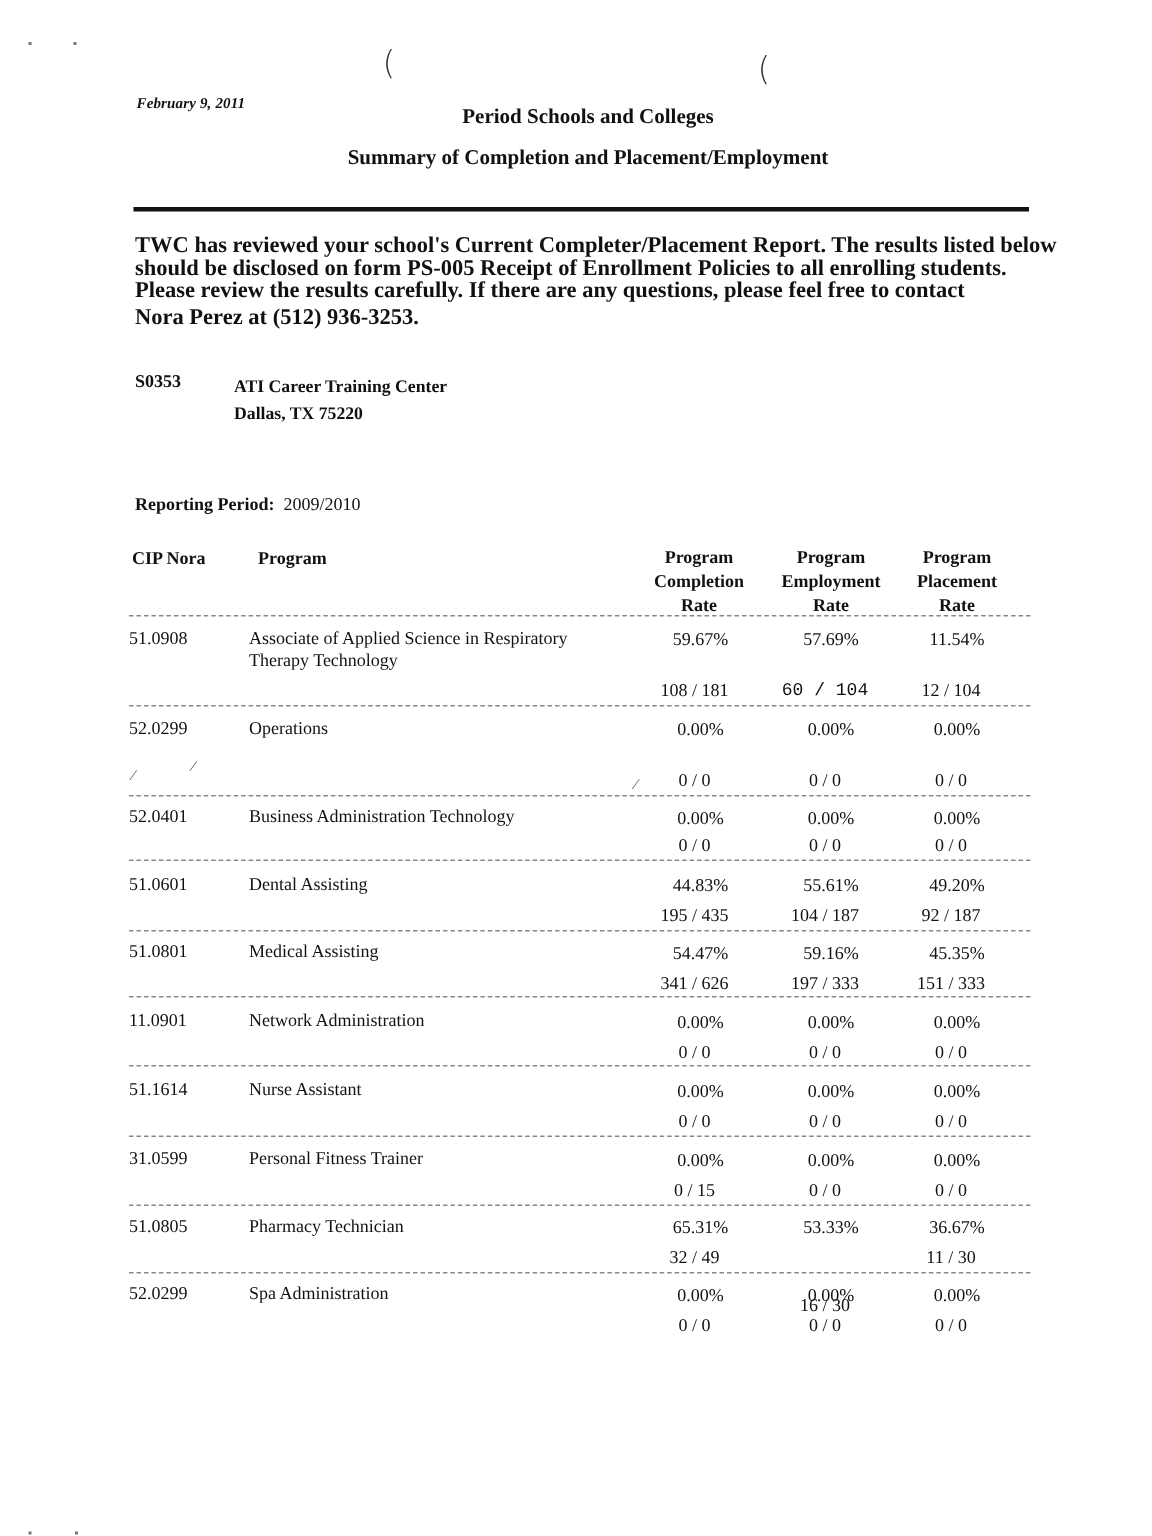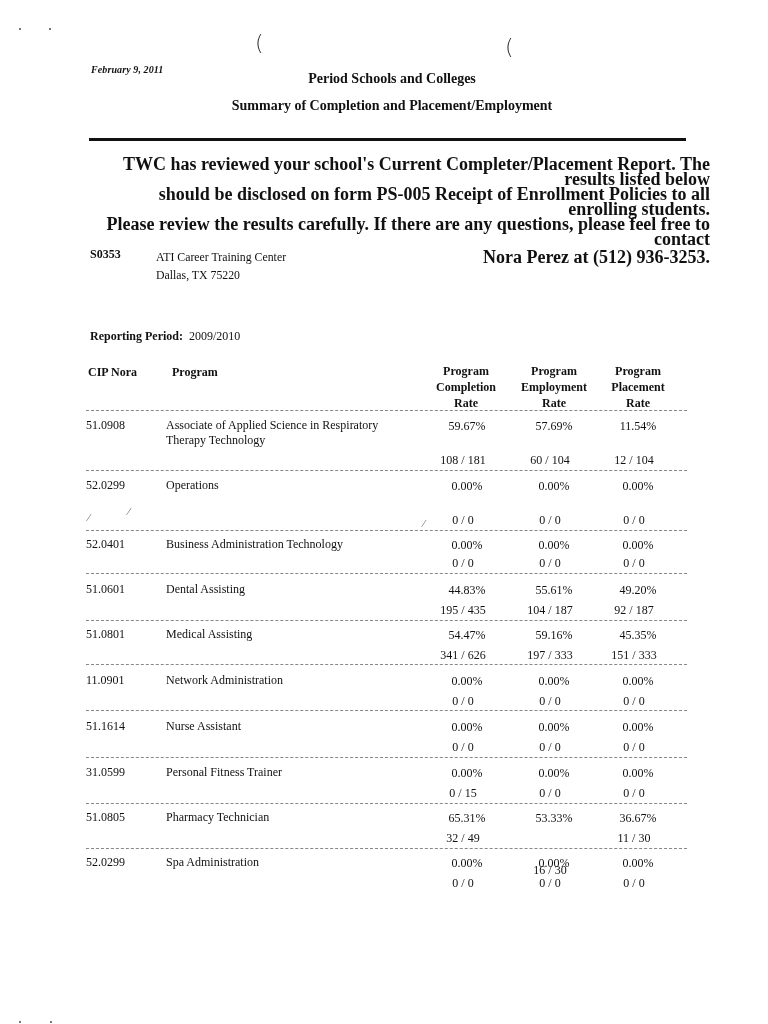--- a/index.html
+++ b/index.html
@@ -5,24 +5,24 @@
     html, body { margin: 0; padding: 0; }
     body {
       width: 768px; height: 1024px; background: #ffffff; position: relative;
       overflow: hidden; font-family: "Liberation Serif", serif; color: #111;
     }
     .abs { position: absolute; }
     .date { left: 91px; top: 64px; font-size: 10px; font-style: italic; font-weight: bold; letter-spacing: 0.1px; }
     .title1 { left: 0; width: 768px; top: 71px; text-align: center; font-size: 14px; font-weight: bold; padding-left: 16px; box-sizing: border-box; }
     .title2 { left: 0; width: 768px; top: 98px; text-align: center; font-size: 14px; font-weight: bold; padding-left: 16px; box-sizing: border-box; }
     .hrule { left: 89px; top: 138px; width: 597px; height: 3px; background: #111; }
-    .intro { left: 90px; top: 157px; width: 620px; font-size: 18px; font-weight: bold; line-height: 15px; text-align: right; }
+    .intro { left: 90px; top: 157px; width: 620px; font-size: 15px; font-weight: bold; line-height: 15px; }
     .intro .last { margin-top: 3px; display: block; }
     .school-id { left: 90px; top: 247px; font-size: 12px; font-weight: bold; }
-    .school-block { left: 156px; top: 248px; font-size: 11.8px; font-weight: normal; line-height: 18px; }
+    .school-block { left: 156px; top: 248px; font-size: 11.8px; font-weight: bold; line-height: 18px; }
     .period { left: 90px; top: 329px; font-size: 12px; }
     .period b { font-weight: bold; }
     .hdr { font-size: 12px; font-weight: bold; }
     .hdr-cip { left: 88px; top: 365px; }
     .hdr-prog { left: 172px; top: 365px; }
     .hdr-col { top: 363px; width: 90px; text-align: center; line-height: 16px; }
     .dash { height: 0; border-top: 1px dashed #888; left: 86px; width: 601px; }
     .row { position: absolute; left: 0; width: 768px; font-size: 12px; }
     .row .cip { position: absolute; left: 86px; top: 0; }
     .row .prog { position: absolute; left: 166px; top: 0; width: 240px; line-height: 15px; }
@@ -96,21 +96,21 @@
     <div class="abs dash" style="top: 848px;"></div>
     <div class="row" style="top: 418px;">
       <div class="cip">51.0908</div>
       <div class="prog">
         <div>Associate of Applied Science in Respiratory</div>
         <div>Therapy Technology</div>
       </div>
       <div class="c pct" style="left: 427px;">59.67%</div>
       <div class="c" style="left: 423px; top: 35px;">108 / 181</div>
       <div class="c pct" style="left: 514px;">57.69%</div>
-      <div class="c" style="left: 510px; top: 35px;">60 / 104</div>
+      <div class="c" style="left: 510px; top: 35px; font-family: Liberation Mono, monospace;">60 / 104</div>
       <div class="c pct" style="left: 598px;">11.54%</div>
       <div class="c" style="left: 594px; top: 35px;">12 / 104</div>
     </div>
     <div class="row" style="top: 478px;">
       <div class="cip">52.0299</div>
       <div class="prog">
         <div>Operations</div>
       </div>
       <div class="c pct" style="left: 427px;">0.00%</div>
       <div class="c" style="left: 423px; top: 35px;">0 / 0</div>

